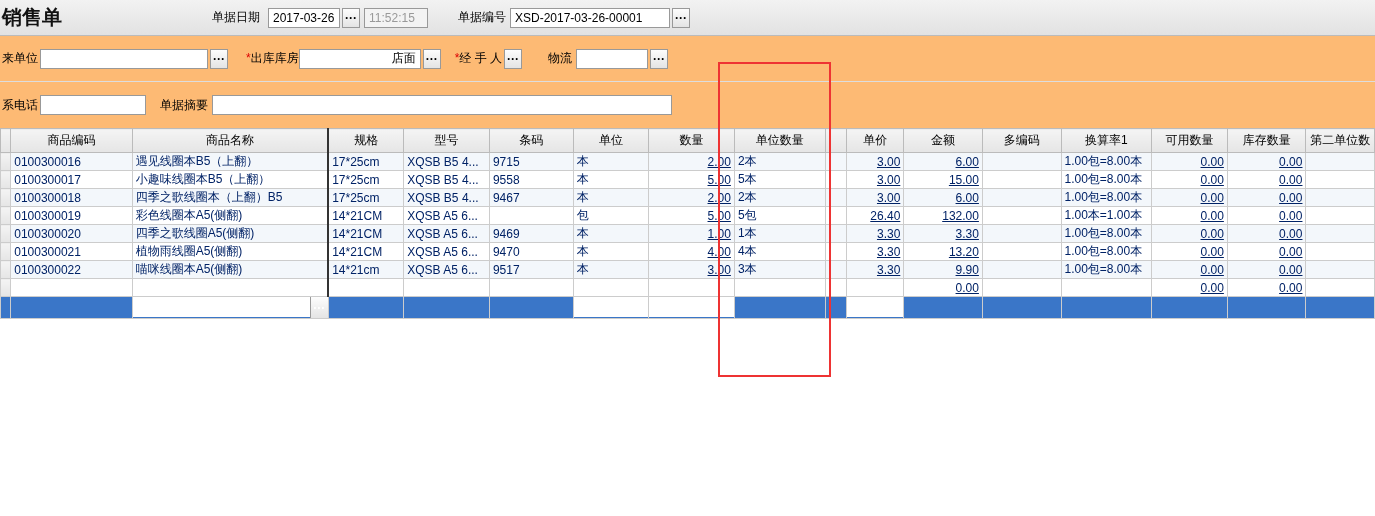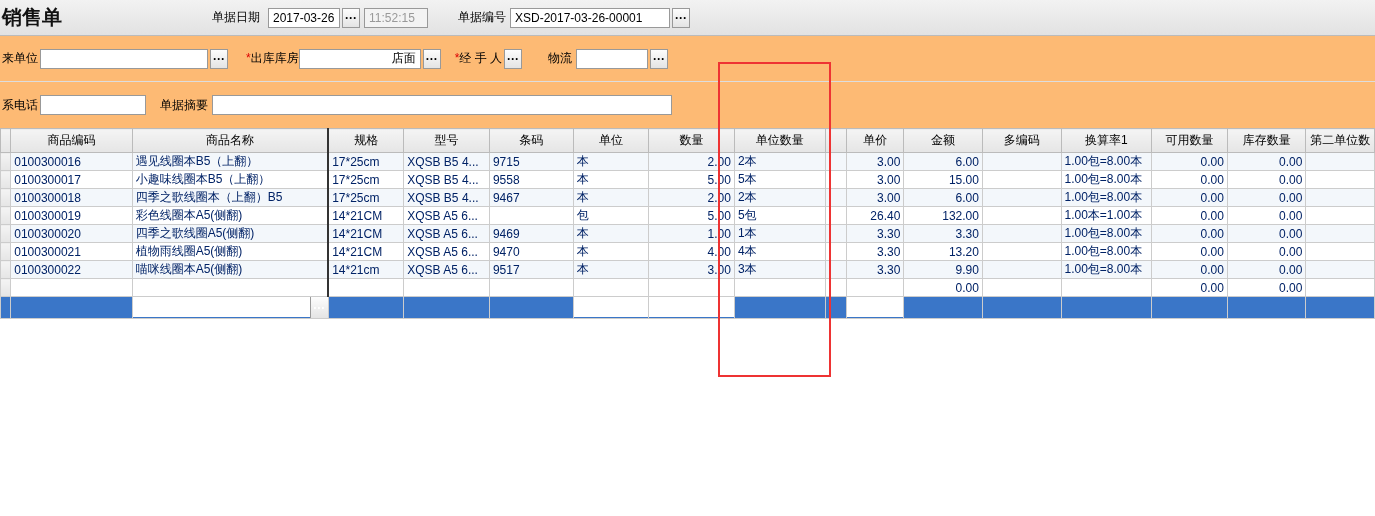--- a/index.html
+++ b/index.html
@@ -78,21 +78,21 @@
   border: 1px solid #ccc;
   height: 18px;
   font-size: 12px;
   padding: 0 3px;
   overflow: hidden;
   white-space: nowrap;
   color: #026;
   background: #fff;
 }
 .grid tr:nth-child(odd) td { background: #f3f7fb; }
-.grid td.num { text-align: right; }
+.grid td.num { text-align: right; text-decoration: underline; }
 .edit-row td {
   background: #3a76c8 !important;
   color: #fff;
   height: 22px;
   position: relative;
 }
 .edit-cell {
   background: #fff !important;
   color: #000;
   padding: 0 !important;

